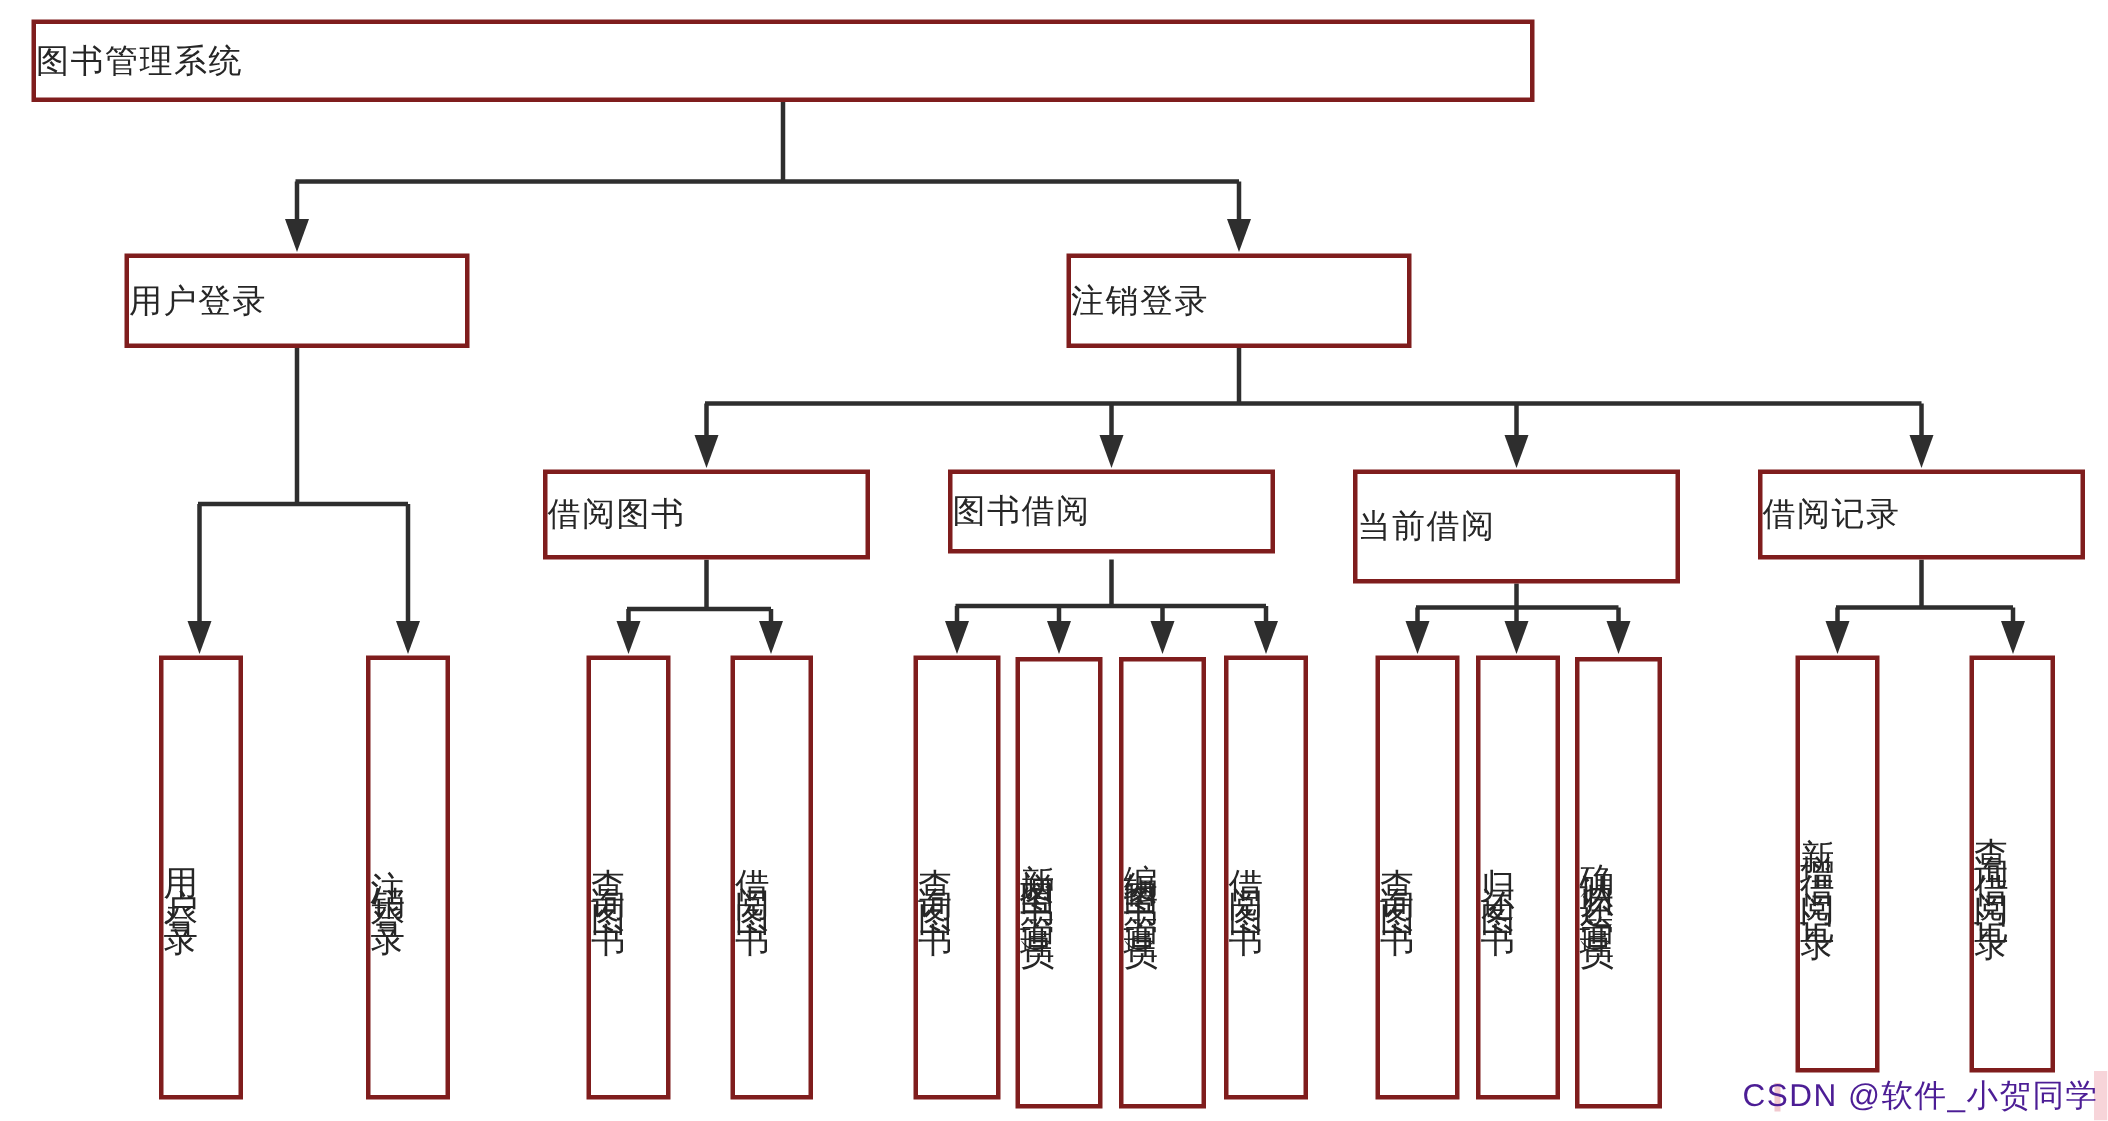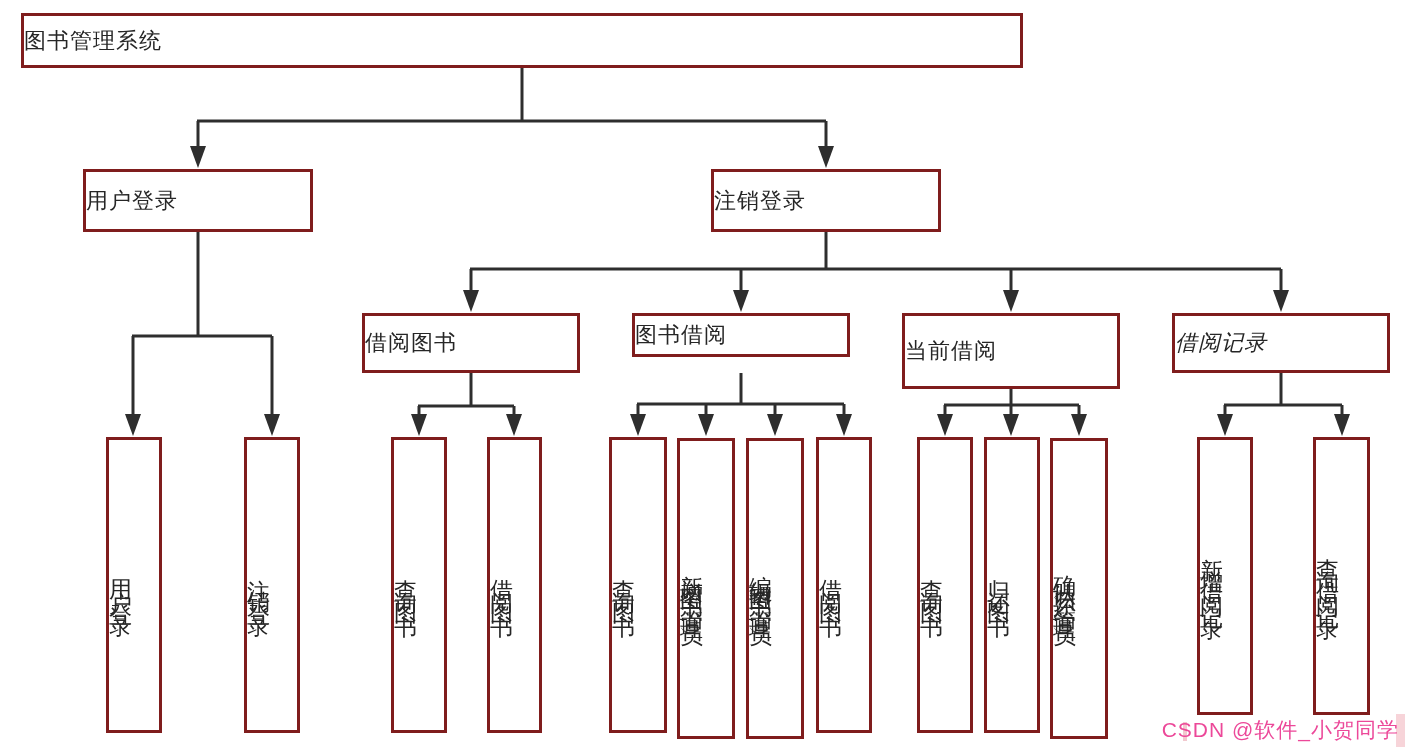--- a/index.html
+++ b/index.html
@@ -17,21 +17,21 @@
   .hlabel{font-size:22px;letter-spacing:1px;white-space:nowrap;}
   .vtext{
     writing-mode:vertical-rl;text-orientation:mixed;
     font-size:23px;letter-spacing:12px;line-height:1;
     color:#262626;white-space:nowrap;
   }
   .vtext.tight{letter-spacing:7px;}
   svg.connectors{position:absolute;left:0;top:0;pointer-events:none;}
   .watermark{
     position:absolute;right:6px;bottom:3px;
-    font-size:21px;color:#ec4899;letter-spacing:1px;white-space:nowrap;
+    font-size:21px;color:#4c1d95;letter-spacing:1px;white-space:nowrap;
   }
   .wm-accent-left{
     position:absolute;left:1183px;top:722px;width:4px;height:19px;background:#f2c9cf;
   }
   .wm-accent-right{
     position:absolute;left:1396px;top:714px;width:9px;height:33px;background:#f6ccd2;opacity:.85;
   }
 </style>
 </head>
 <body>
@@ -116,27 +116,27 @@
 <div class="box" style="left:83px;top:169px;width:230px;height:63px;">
   <span class="hlabel">用户登录</span>
 </div>
 <div class="box" style="left:711px;top:169px;width:230px;height:63px;">
   <span class="hlabel">注销登录</span>
 </div>
 
 <div class="box" style="left:362px;top:313px;width:218px;height:60px;">
   <span class="hlabel">借阅图书</span>
 </div>
-<div class="box" style="left:632px;top:313px;width:218px;height:44px;">
+<div class="box" style="left:632px;top:313px;width:218px;height:56px;">
   <span class="hlabel">图书借阅</span>
 </div>
 <div class="box" style="left:902px;top:313px;width:218px;height:76px;">
   <span class="hlabel">当前借阅</span>
 </div>
-<div class="box" style="left:1172px;top:313px;width:218px;height:60px;font-style:italic;">
+<div class="box" style="left:1172px;top:313px;width:218px;height:60px;">
   <span class="hlabel">借阅记录</span>
 </div>
 
 <div class="box" style="left:106px;top:437px;width:56px;height:296px;">
   <span class="vtext">用户登录</span>
 </div>
 <div class="box" style="left:244px;top:437px;width:56px;height:296px;">
   <span class="vtext">注销登录</span>
 </div>
 

